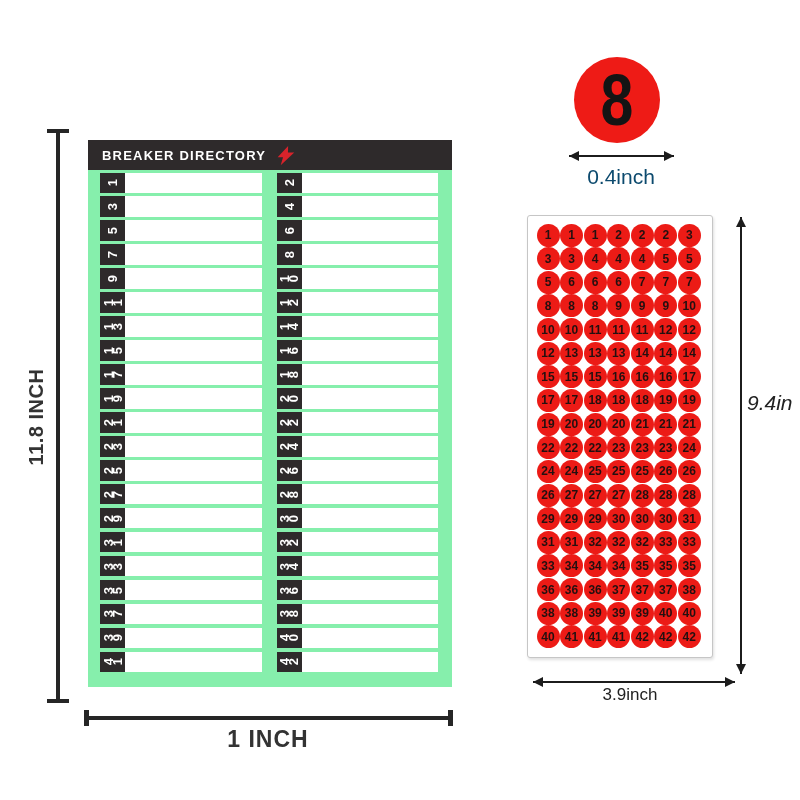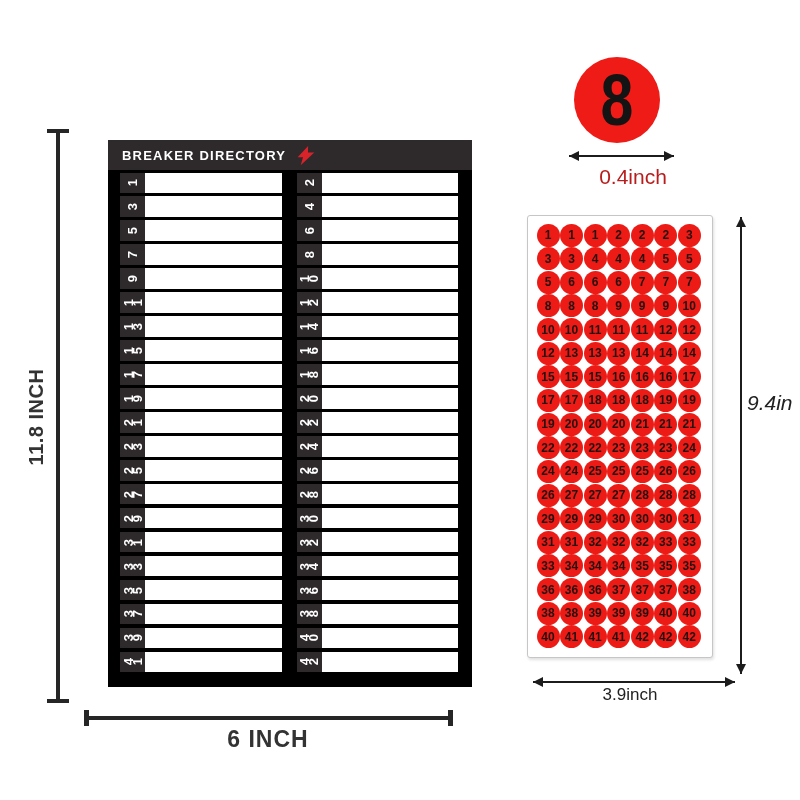--- a/index.html
+++ b/index.html
@@ -1,21 +1,21 @@
 <!DOCTYPE html>
 <html><head>
 <meta charset="utf-8">
 <style>
   html,body{margin:0;padding:0;}
   body{
     width:800px;height:800px;position:relative;overflow:hidden;
     background:#ffffff;font-family:"Liberation Sans",sans-serif;
   }
   
-  .panel{position:absolute;left:88px;top:140px;width:364px;height:547px;background:#000000;margin-left:20px;}
+  .panel{position:absolute;left:88px;top:140px;width:364px;height:547px;background:#86efac;}
   .panel-header{height:30px;background:#2e2a2b;display:flex;align-items:center;padding-left:14px;}
   .panel-title{color:#ffffff;font-weight:bold;font-size:13px;letter-spacing:1.2px;}
   .bolt{margin-left:9px;display:flex;align-items:center;}
   .panel-body{display:grid;grid-template-columns:1fr 1fr;column-gap:15px;padding:2.5px 14px 0 12px;}
   .bcol{display:flex;flex-direction:column;row-gap:3.37px;}
   .brow{height:20.6px;display:flex;}
   .tab{width:25px;background:#2e2a2b;display:flex;align-items:center;justify-content:center;flex:none;}
   .tab .d{display:inline-block;width:9px;height:15px;line-height:15px;text-align:center;
           transform:rotate(-90deg);font-size:13px;font-weight:bold;color:#ffffff;}
   .field{flex:1;background:#ffffff;}
@@ -39,21 +39,21 @@
       border-right:10px solid #1c1c1c;border-top:5px solid transparent;border-bottom:5px solid transparent;}
   .thin-h::after{content:"";position:absolute;right:0;top:-4px;width:0;height:0;
       border-left:10px solid #1c1c1c;border-top:5px solid transparent;border-bottom:5px solid transparent;}
   .thin-v{position:absolute;width:2px;background:#1c1c1c;}
   .thin-v::before{content:"";position:absolute;top:0;left:-4px;width:0;height:0;
       border-bottom:10px solid #1c1c1c;border-left:5px solid transparent;border-right:5px solid transparent;}
   .thin-v::after{content:"";position:absolute;bottom:0;left:-4px;width:0;height:0;
       border-top:10px solid #1c1c1c;border-left:5px solid transparent;border-right:5px solid transparent;}
   #dia-arrow{left:569px;top:155px;width:105px;}
   #dia-label{position:absolute;left:621px;top:177px;transform:translate(-50%,-50%);
-      color:#b91c1c;font-size:21px;margin-left:12px;}
+      color:#0c4a6e;font-size:21px;}
   #sheet-h-line{left:740px;top:217px;height:457px;}
   #sheet-h-label{position:absolute;left:747px;top:403px;transform:translateY(-50%);
       color:#222222;font-size:21px;font-style:italic;}
   #sheet-w-line{left:533px;top:681px;width:202px;}
   #sheet-w-label{position:absolute;left:630px;top:695px;transform:translate(-50%,-50%);
       color:#222222;font-size:17px;}
   
   .sheet{position:absolute;left:527px;top:215px;width:186px;height:443px;background:#ffffff;
       border:1.5px solid #c6c6c6;border-radius:3px;box-sizing:border-box;
       box-shadow:1px 2px 3px rgba(0,0,0,.12);}
@@ -67,21 +67,21 @@
 <body>
 
 <div class="dimv"></div>
 <div class="dimv-cap" style="top:129px"></div>
 <div class="dimv-cap" style="top:699px"></div>
 <div class="dim-label" id="panel-height-label">11.8 INCH</div>
 
 <div class="dimh"></div>
 <div class="dimh-cap" style="left:84px"></div>
 <div class="dimh-cap" style="left:448px"></div>
-<div class="dim-label" id="panel-width-label">6 INCH</div>
+<div class="dim-label" id="panel-width-label">1 INCH</div>
 
 <div class="panel">
   <div class="panel-header">
     <span class="panel-title">BREAKER DIRECTORY</span>
     <span class="bolt">
       <svg width="21" height="21" viewBox="0 0 24 24">
         <path d="M15 1 L3 14 h6.2 L6.5 23 L22 8.5 h-7.2 Z" fill="#d8232b"></path>
       </svg>
     </span>
   </div>

